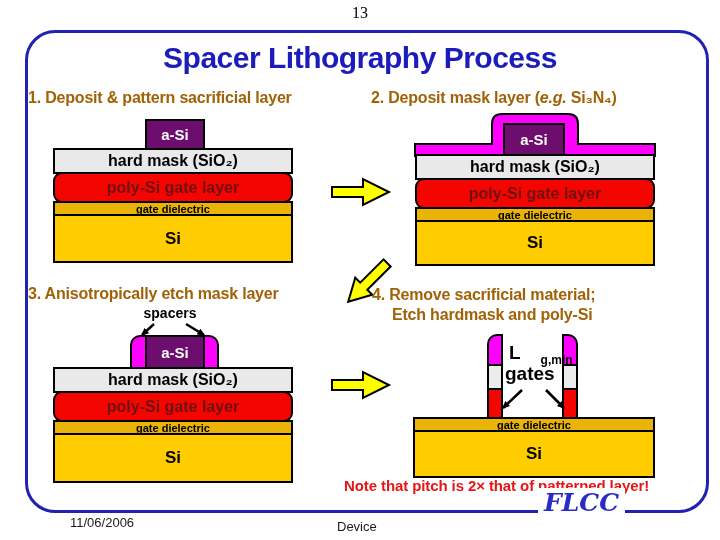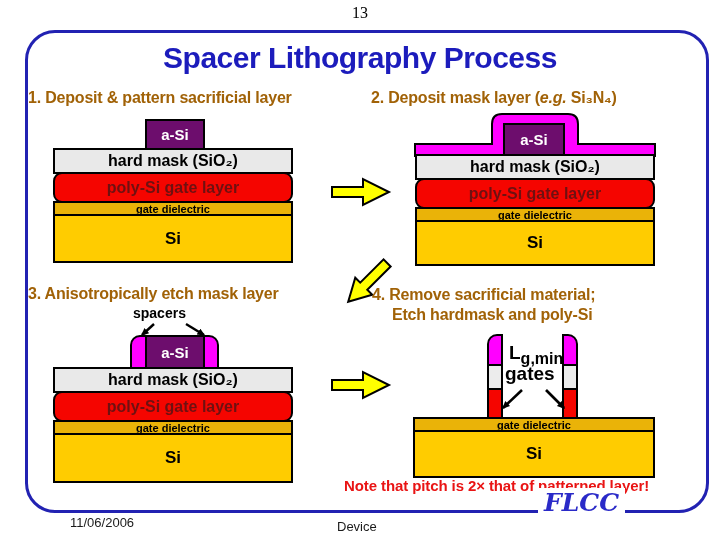--- a/index.html
+++ b/index.html
@@ -24,23 +24,23 @@
   .gd .u{text-decoration:underline;}
   .si{background:#ffcc00;font-size:17px;}
   .spacer{background:#ff00ff;}
   .sp-l{border-radius:10px 0 0 0;}
   .sp-r{border-radius:0 10px 0 0;}
   .pm{background:#ff00ff;}
   .pw{background:#ececec;}
   .pr{background:#f50500;}
   #note{left:344px;top:477px;color:#e91414;font-weight:bold;font-size:15px;z-index:5;letter-spacing:-0.1px;}
   #lg-label{left:509px;top:344px;z-index:4;font-weight:bold;font-size:19px;line-height:18px;}
-  #lg-label sub{font-size:16px;font-weight:bold;}
+  #lg-label sub{font-size:12px;font-weight:bold;margin-left:20px;}
   #gates-label{left:505px;top:363px;z-index:4;font-weight:bold;font-size:19px;}
-  #spacers-label{left:133px;top:305px;width:74px;font-weight:bold;font-size:14px;z-index:4;}
+  #spacers-label{left:133px;top:305px;width:74px;text-align:center;font-weight:bold;font-size:14px;z-index:4;}
   #footer-date{left:70px;top:515px;font-size:13px;color:#1a1a1a;}
   #footer-section{left:337px;top:519px;font-size:13px;color:#1a1a1a;}
   #flcc-logo{left:538px;top:488px;padding:0 6px;background:#fff;color:#2a2ac8;
              font-family:"DejaVu Serif","Liberation Serif",serif;font-style:italic;font-weight:bold;
              font-size:25px;z-index:6;}
   svg.overlay{position:absolute;left:0;top:0;pointer-events:none;}
   #svg-under{z-index:1;}
   #svg-over{z-index:3;}
 </style>
 </head>

